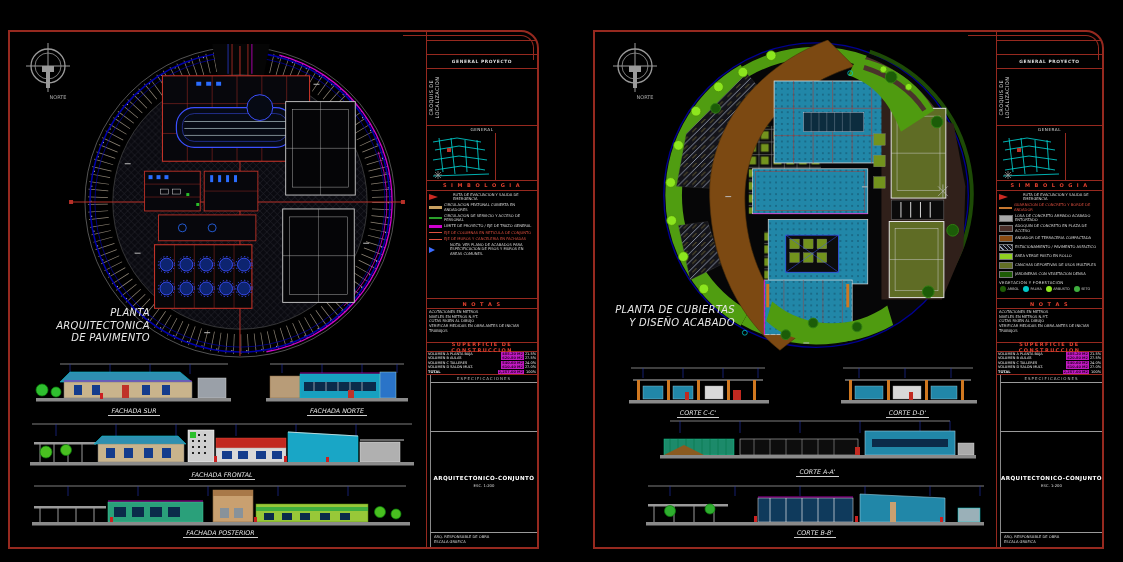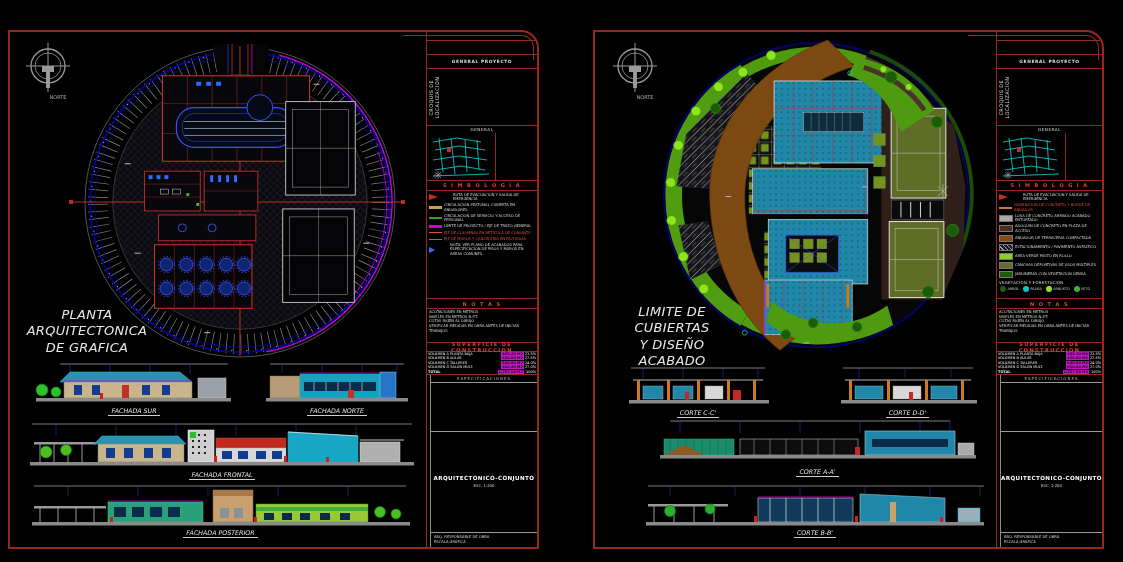--- a/index.html
+++ b/index.html
@@ -6,22 +6,22 @@
   #canvas{position:relative;width:1123px;height:562px;background:#000;overflow:hidden;
           font-family:"DejaVu Sans",sans-serif;}
   .sheet{position:absolute;top:30px;height:515px;background:#000;
          border:2px solid #96291f;border-top-right-radius:18px;}
   .sheet-left{left:8px;width:527px;}
   .sheet-right{left:593px;width:507px;}
   .inner-corner{position:absolute;top:3px;right:3px;width:130px;height:24px;
          border-top:1px solid #96291f;border-right:1px solid #96291f;
          border-top-right-radius:13px;pointer-events:none;}
   .plan{position:absolute;}
-  .plan-title{position:absolute;color:#e8e8e8;font-style:italic;font-size:13px;
-         line-height:1.25;text-align:center;width:126px;letter-spacing:.3px;}
+  .plan-title{position:absolute;color:#e8e8e8;font-style:italic;font-size:10px;
+         line-height:1.25;text-align:right;width:126px;letter-spacing:.3px;}
   .elev{position:absolute;display:flex;flex-direction:column;align-items:center;}
   .elabel{color:#e8e8e8;font-style:italic;font-size:6.3px;border-bottom:.5px solid #cfcfcf;
          padding:0 3px 1px 3px;margin-top:1px;white-space:nowrap;}
   .north{position:absolute;}
   
   .tb{position:absolute;top:0;right:0;bottom:0;border-left:1.4px solid #96291f;
       display:flex;flex-direction:column;}
   .tb-l{width:110px;}  .tb-r{width:105px;}
   .tb .s0{height:22px;position:relative;}
   .tb .s0:after{content:"";position:absolute;left:0;right:0;top:8px;border-top:1px solid #96291f;}
@@ -193,21 +193,21 @@
         <rect x="60" y="120" width="6" height="1"></rect>
           <rect x="70" y="210" width="6" height="1"></rect>
         <rect x="250" y="40" width="6" height="1"></rect>
           <rect x="300" y="200" width="6" height="1"></rect>
         <rect x="140" y="290" width="6" height="1"></rect>
       </g>
     </svg>
 
     <div class="plan-title" style="left:14px;top:275px">
       <div>PLANTA ARQUITECTONICA</div>
-      <div>DE GRAFICA</div>
+      <div>DE PAVIMENTO</div>
     </div>
 
     <div class="elev" style="left:20px;top:328px">
       <svg width="208" height="46" viewBox="0 0 208 46">
         <line x1="30" y1="4" x2="198" y2="4" stroke="#fff" stroke-width="0.5"></line>
         <g stroke="#2233bb" stroke-width="0.6">
           <line x1="40" y1="4" x2="40" y2="14"></line>
             <line x1="80" y1="4" x2="80" y2="14"></line>
           <line x1="120" y1="4" x2="120" y2="14"></line>
             <line x1="160" y1="4" x2="160" y2="14"></line>
@@ -603,21 +603,21 @@
         <circle cx="198" cy="34" r="2.5" fill="none" stroke="#00c8c8" stroke-width="0.8"></circle>
         <circle cx="90" cy="300" r="2.5" fill="none" stroke="#00c8c8" stroke-width="0.8"></circle>
         <path d="M288 160 L298 150 M288 150 L298 160 M293 148 V162" stroke="#bbb" stroke-width="0.7" fill="none"></path>
         <rect x="70" y="160" width="6" height="1" fill="#bbb"></rect>
           <rect x="210" y="150" width="6" height="1" fill="#bbb"></rect>
         <rect x="150" y="310" width="6" height="1" fill="#bbb"></rect>
       </g>
     </svg>
 
     <div class="plan-title" style="left:14px;top:272px">
-      <div>LIMITE DE CUBIERTAS</div>
+      <div>PLANTA DE CUBIERTAS</div>
       <div>Y DISEÑO ACABADO</div>
     </div>
 
     <div class="elev" style="left:28px;top:330px">
       <svg width="150" height="46" viewBox="0 0 150 46">
         <line x1="8" y1="6" x2="142" y2="6" stroke="#fff" stroke-width="0.5"></line>
         <g stroke="#2233bb" stroke-width="0.6">
           <line x1="20" y1="6" x2="20" y2="16"></line>
             <line x1="60" y1="6" x2="60" y2="16"></line>
           <line x1="100" y1="6" x2="100" y2="16"></line>

